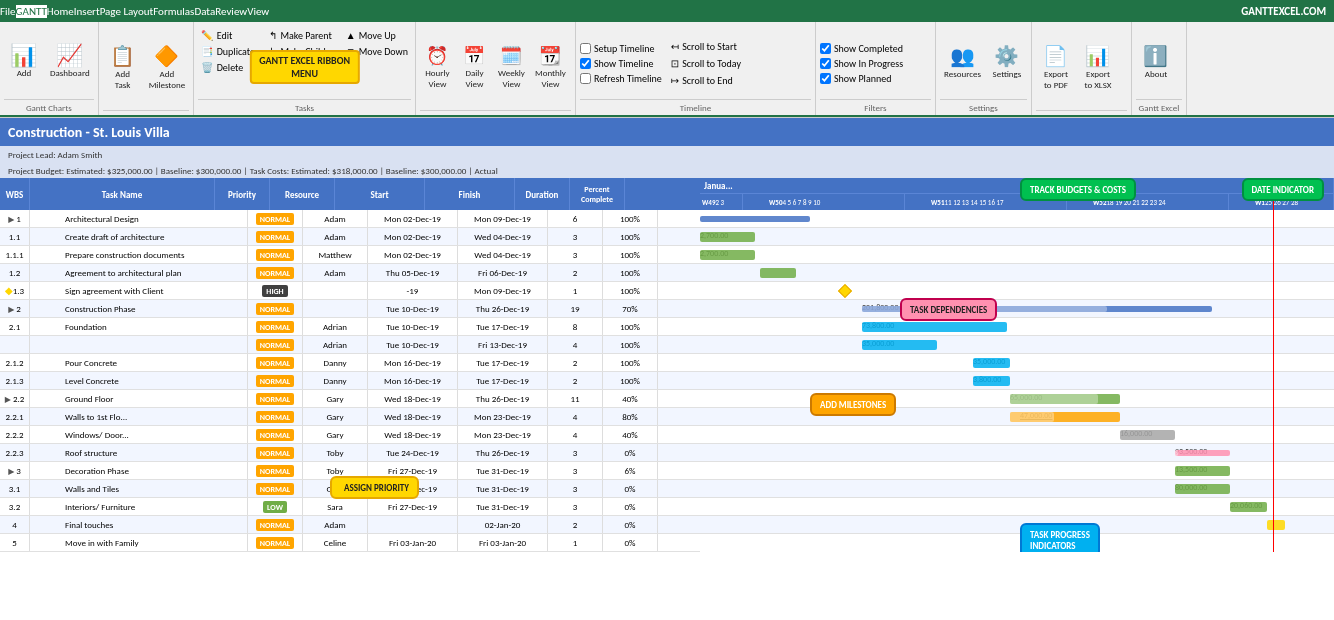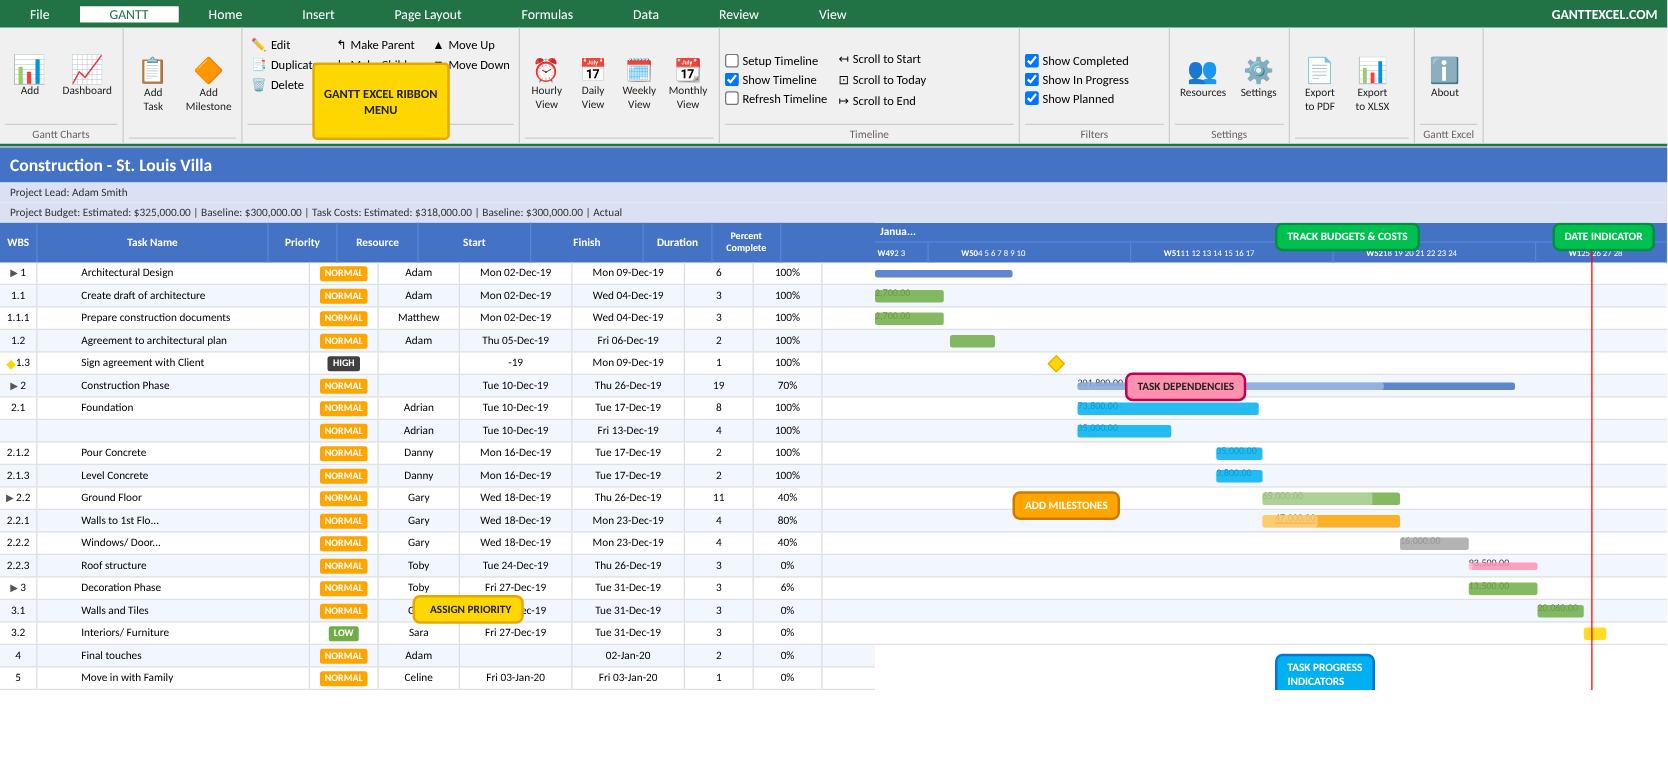--- a/index.html
+++ b/index.html
@@ -1,35 +1,35 @@
 <!DOCTYPE html>
 <html><head>
   <meta charset="utf-8">
   <style>
     * { box-sizing: border-box; margin: 0; padding: 0; }
     body { font-family: Calibri, Arial, sans-serif; font-size: 11px; background: #fff; overflow: hidden; width: 1334px; height: 620px; }
 
     
     #ribbon { background: #f0f0f0; border-bottom: 1px solid #ccc; }
     #menu-bar { background: #217346; display: flex; align-items: center; height: 22px; }
-    #menu-bar span { color: #fff; font-size: 11px; padding: 0 24px; cursor: pointer; }
+    #menu-bar span { color: #fff; font-size: 11px; padding: 0 0; cursor: pointer; }
     #menu-bar span.active { background: #fff; color: #217346; }
     #menu-bar .brand { margin-left: auto; color: #fff; font-weight: bold; font-size: 11px; padding-right: 8px; }
 
     #ribbon-body { display: flex; height: 95px; border-bottom: 2px solid #217346; }
     .ribbon-section { display: flex; flex-direction: column; border-right: 1px solid #ccc; padding: 2px 4px; }
     .ribbon-section-title { font-size: 9px; color: #666; text-align: center; margin-top: auto; padding-top: 2px; border-top: 1px solid #ccc; }
     .ribbon-buttons { display: flex; flex: 1; align-items: center; gap: 2px; }
     .ribbon-btn { display: flex; flex-direction: column; align-items: center; justify-content: center; padding: 2px 4px; cursor: pointer; min-width: 40px; border-radius: 2px; }
     .ribbon-btn .icon { font-size: 22px; line-height: 1; }
     .ribbon-btn .label { font-size: 9px; text-align: center; color: #222; }
     .ribbon-small-btn { display: flex; align-items: center; gap: 3px; padding: 1px 3px; cursor: pointer; font-size: 10px; }
     .ribbon-small-group { display: flex; flex-direction: column; justify-content: center; gap: 1px; }
 
-    .gantt-ribbon-highlight { background: #ffd700; border: 2px solid #e6a800; border-radius: 4px; padding: 16px 6px; font-weight: bold; font-size: 10px; text-align: center; color: #222; }
+    .gantt-ribbon-highlight { background: #ffd700; border: 2px solid #e6a800; border-radius: 4px; padding: 2px 6px; font-weight: bold; font-size: 10px; text-align: center; color: #222; }
 
     .checkbox-group { display: flex; flex-direction: column; gap: 2px; justify-content: center; }
     .checkbox-item { display: flex; align-items: center; gap: 3px; font-size: 10px; }
     .checkbox-item input { width: 11px; height: 11px; }
 
     
     #main-content { display: flex; flex-direction: column; flex: 1; }
     #project-title-bar { background: #4472c4; color: #fff; padding: 2px 8px; font-size: 14px; font-weight: bold; height: 28px; display: flex; align-items: center; }
     #project-subtitle { background: #d9e1f2; padding: 1px 8px; font-size: 9px; color: #333; height: 16px; display: flex; align-items: center; }
     #project-budget { background: #d9e1f2; padding: 1px 8px; font-size: 9px; color: #333; height: 16px; display: flex; align-items: center; }
@@ -656,20 +656,24 @@
           <div class="gantt-row">
             <span class="gantt-label" style="left: 475px; top: 2px; font-size: 8px; color: rgb(51, 51, 51);">93,500.00</span>
             <div class="gantt-bar" style="left: 475px; width: 55px; background: rgb(255, 145, 176); height: 6px; top: 6px;"></div>
             <div class="gantt-bar" style="left: 475px; width: 3.3px; background: rgba(255, 255, 255, 0.4); top: 6px; height: 6px; z-index: 2;"></div>
           </div>
           <div class="gantt-row">
             <span class="gantt-label" style="left: 475px; top: 2px; font-size: 8px; color: rgb(51, 51, 51);">13,500.00</span>
             <div class="gantt-bar" style="left: 475px; width: 55px; background: rgb(112, 173, 71);"></div>
           </div>
           <div class="gantt-row">
+            <span class="gantt-label" style="left: 475px; top: 2px; font-size: 8px; color: rgb(51, 51, 51);">80,000.00</span>
+            <div class="gantt-bar" style="left: 475px; width: 55px; background: rgb(112, 173, 71);"></div>
+          </div>
+          <div class="gantt-row">
             <span class="gantt-label" style="left: 530px; top: 2px; font-size: 8px; color: rgb(51, 51, 51);">20,060.00</span>
             <div class="gantt-bar" style="left: 530px; width: 37px; background: rgb(112, 173, 71);"></div>
           </div>
           <div class="gantt-row">
             <div class="gantt-bar" style="left: 567px; width: 18px; background: rgb(255, 215, 0);"></div>
           </div>
         </div>
 
       <div class="tooltip-box" style="background:#00c050;color:#fff;top:0px;left:320px;border:2px solid #009040;">TRACK BUDGETS &amp; COSTS</div>
       <div class="tooltip-box" style="background:#ff91b0;color:#222;top:120px;left:200px;border:2px solid #c0004e;">TASK DEPENDENCIES</div>

